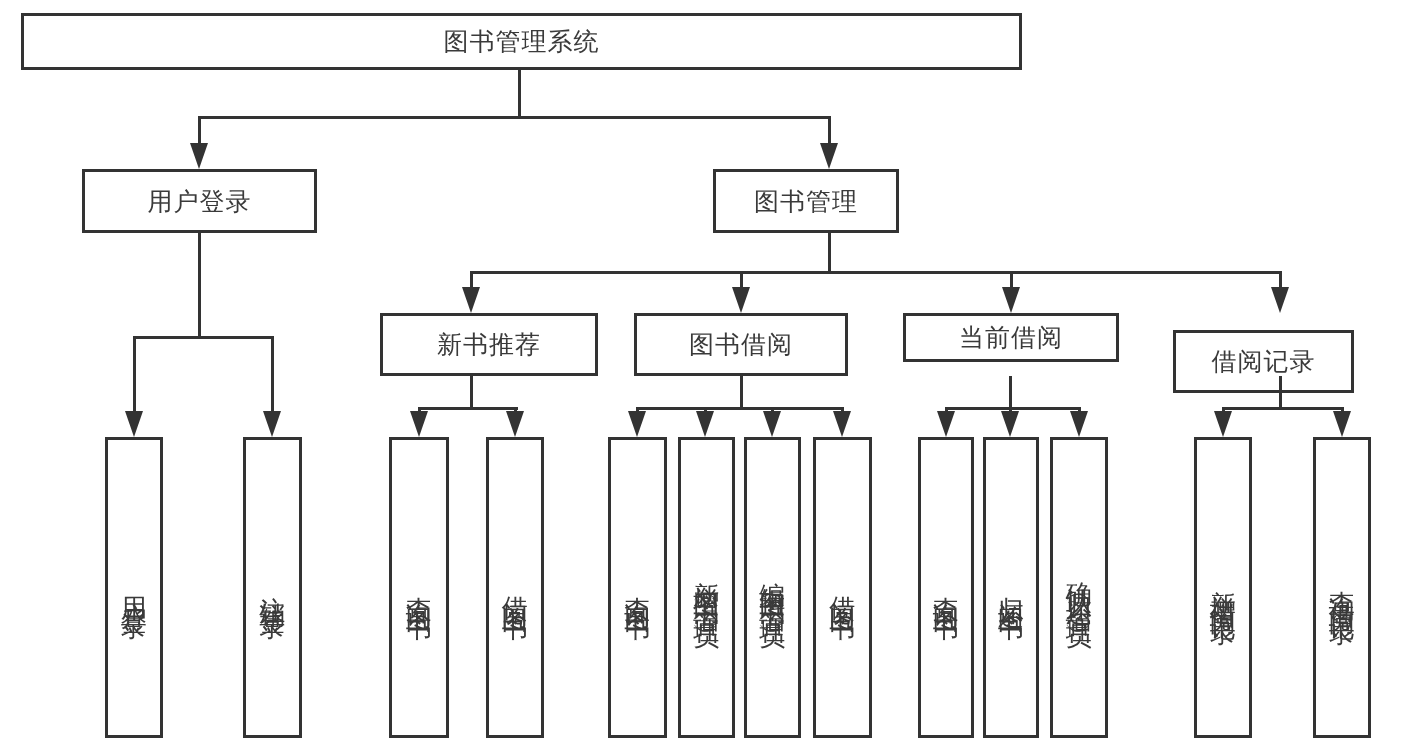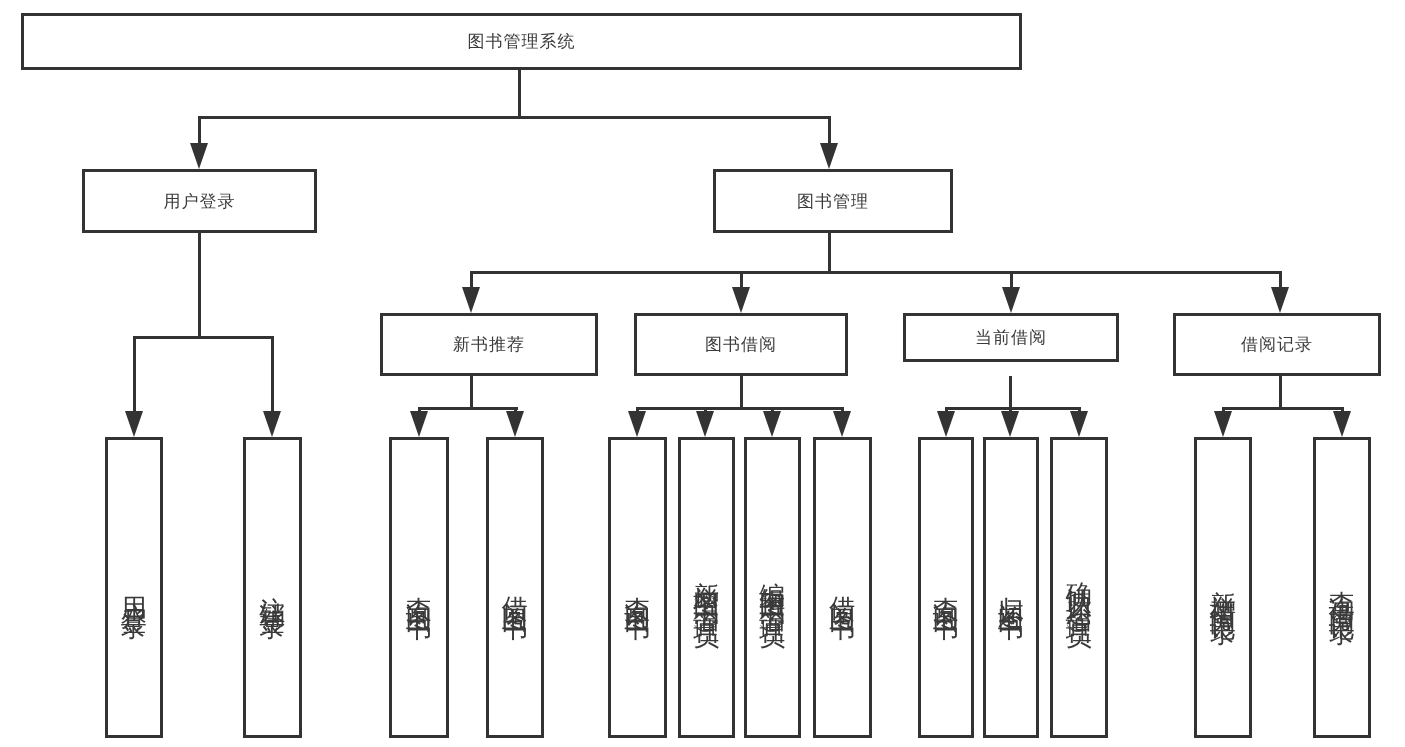--- a/index.html
+++ b/index.html
@@ -19,21 +19,21 @@
     position: absolute;
     box-sizing: border-box;
     background: #ffffff;
     border: 3px solid #333333;
     display: flex;
     align-items: center;
     justify-content: center;
     color: #3a3a3a;
   }
   .hlabel {
-    font-size: 17px;
+    font-size: 25px;
     letter-spacing: 1px;
     white-space: nowrap;
     text-align: right;
   }
   .vt {
     writing-mode: vertical-rl;
     text-orientation: mixed;
     font-size: 26px;
     letter-spacing: 6px;
     line-height: 1.1;
@@ -72,34 +72,34 @@
 
 <div class="canvas">
 
   <div class="box" style="left:21px;top:13px;width:1001px;height:57px">
     <span class="hlabel">图书管理系统</span>
   </div>
 
   <div class="box" style="left:82px;top:169px;width:235px;height:64px">
     <span class="hlabel">用户登录</span>
   </div>
-  <div class="box" style="left:713px;top:169px;width:240px;height:64px">
+  <div class="box" style="left:713px;top:169px;width:186px;height:64px">
     <span class="hlabel">图书管理</span>
   </div>
 
   <div class="box" style="left:380px;top:313px;width:218px;height:63px">
     <span class="hlabel">新书推荐</span>
   </div>
   <div class="box" style="left:634px;top:313px;width:214px;height:63px">
     <span class="hlabel">图书借阅</span>
   </div>
   <div class="box" style="left:903px;top:313px;width:216px;height:49px">
     <span class="hlabel">当前借阅</span>
   </div>
-  <div class="box" style="left:1173px;top:313px;width:208px;height:63px">
+  <div class="box" style="left:1173px;top:330px;width:181px;height:63px">
     <span class="hlabel">借阅记录</span>
   </div>
 
   <div class="box" style="left:105px;top:437px;width:58px;height:301px">
     <span class="vt">用户登录</span>
   </div>
   <div class="box" style="left:243px;top:437px;width:59px;height:301px">
     <span class="vt">注销登录</span>
   </div>
 

